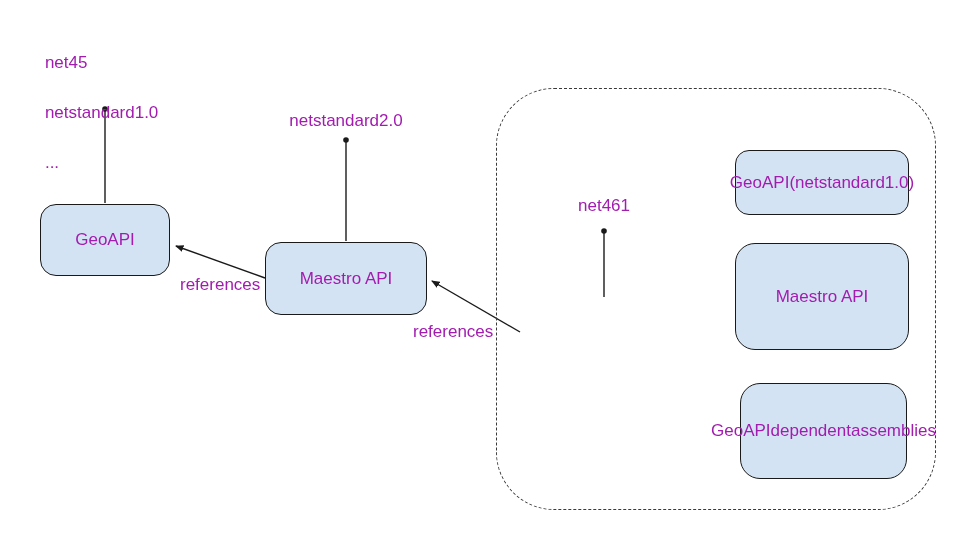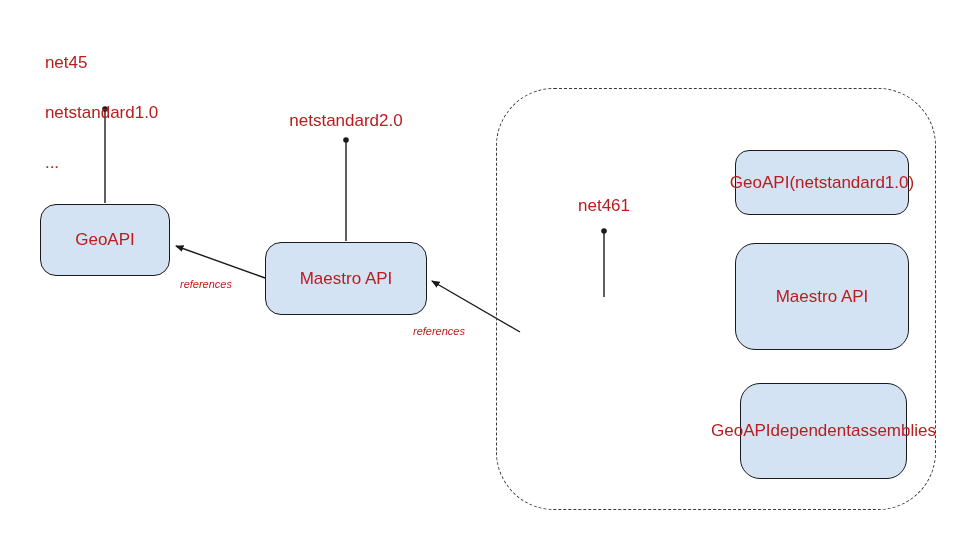--- a/index.html
+++ b/index.html
@@ -1,21 +1,21 @@
 <!DOCTYPE html>
 <html><head>
 <meta charset="utf-8">
 <style>
   html,body{margin:0;padding:0;background:#ffffff;}
   .stage{
     position:relative;
     width:960px;height:542px;
     background:#ffffff;
     font-family:"Liberation Sans", sans-serif;
-    color:#b91c1c;
+    color:#a21caf;
     overflow:hidden;
   }
   .layer{position:absolute;left:0;top:0;width:960px;height:542px;}
   svg.connectors{pointer-events:none;}
   .box{
     position:absolute;
     background:#d4e3f3;
     border:1.5px solid #1a1a1a;
     display:flex;
     flex-direction:row;
@@ -33,24 +33,23 @@
   .label{
     position:absolute;
     font-size:17px;
     line-height:25px;
     white-space:pre;
     z-index:2;
   }
   .label.centered{text-align:center;}
   .edge-label{
     position:absolute;
-    font-size:11px;
+    font-size:17px;
     line-height:15px;
     z-index:2;
-    font-style:italic;
   }
   .output-container{
     position:absolute;
     left:496px;top:88px;
     width:440px;height:422px;
     border:1.3px dashed #3a3a3a;
     border-radius:58px;
     box-sizing:border-box;
     z-index:1;
   }

